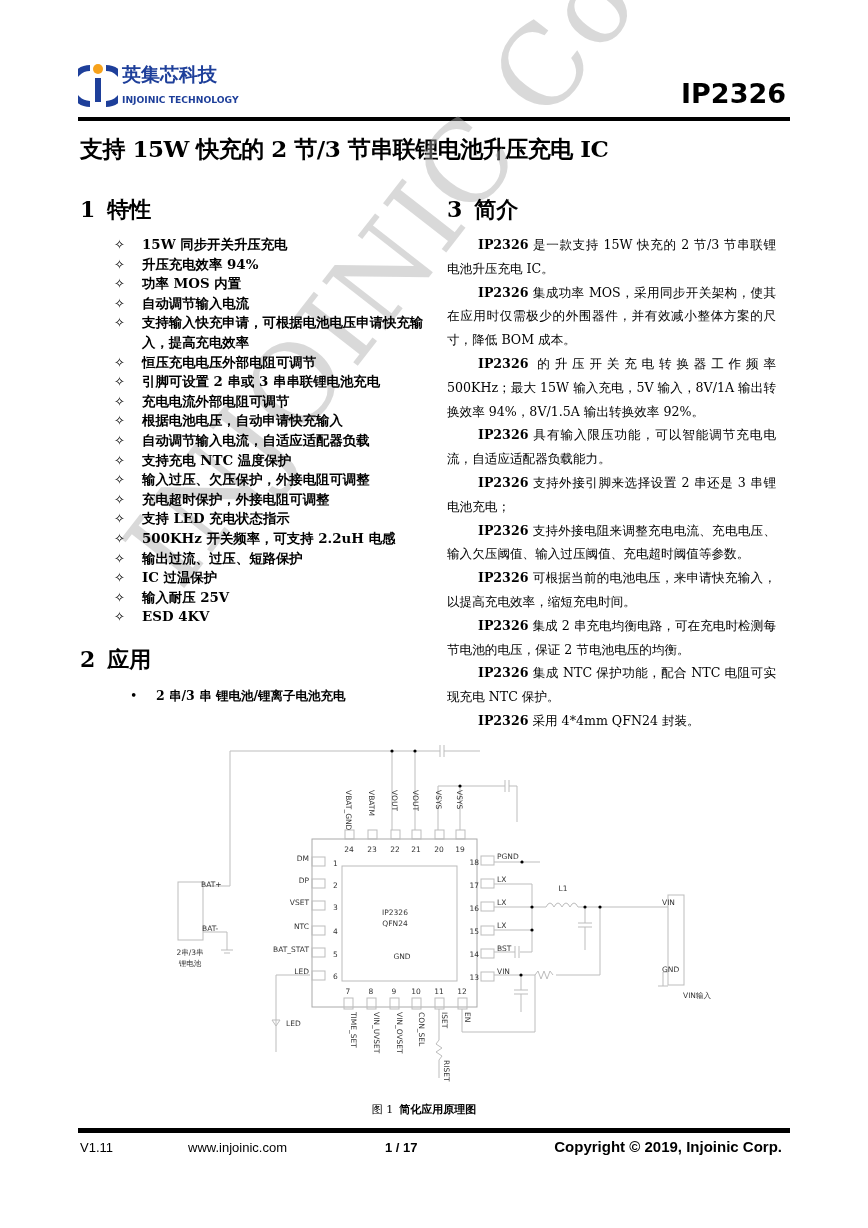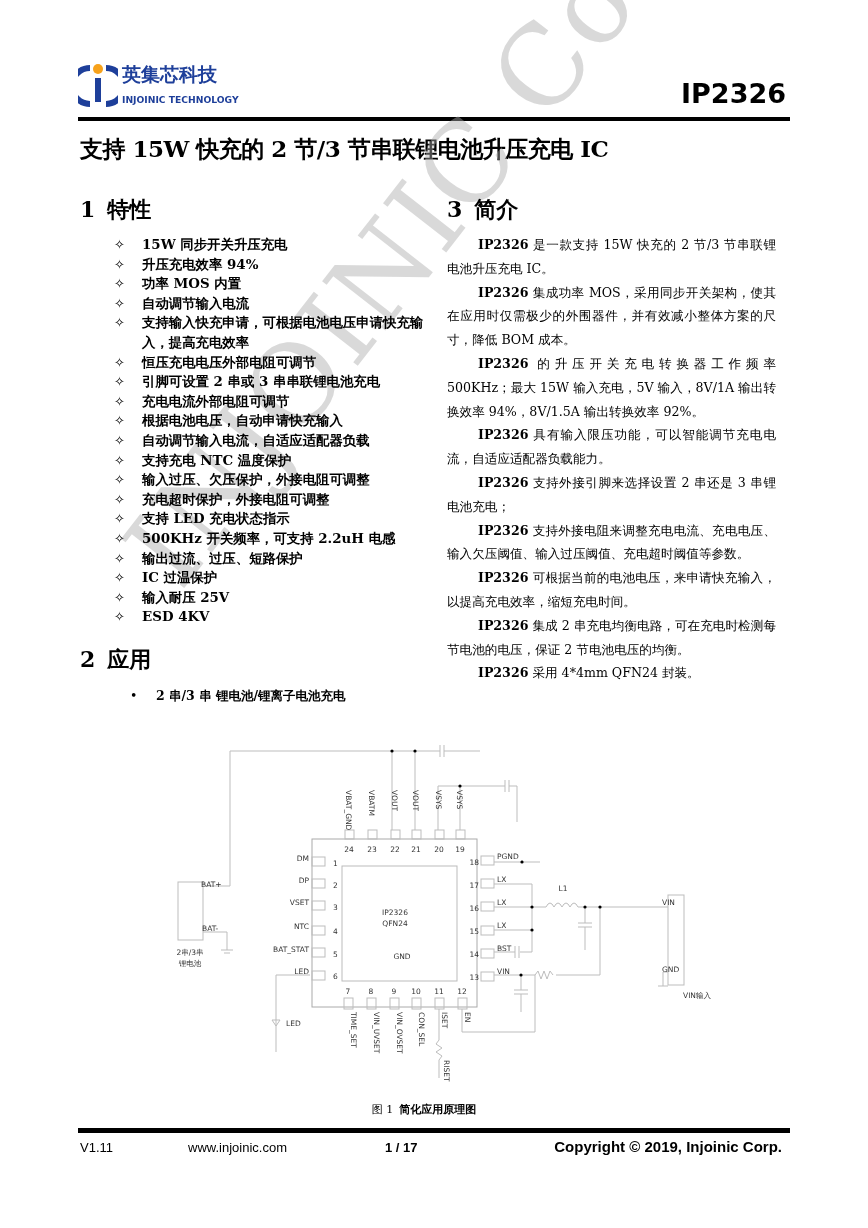--- a/index.html
+++ b/index.html
@@ -103,20 +103,21 @@
 </div>
 <div class="abs intro" id="intro">
     <p><b>IP2326</b><span> 是一款支持 15W 快充的 2 节/3 节串联锂电池升压充电 IC。</span></p>
     <p><b>IP2326</b><span> 集成功率 MOS，采用同步开关架构，使其在应用时仅需极少的外围器件，并有效减小整体方案的尺寸，降低 BOM 成本。</span></p>
     <p><b>IP2326</b><span> 的升压开关充电转换器工作频率 500KHz；最大 15W 输入充电，5V 输入，8V/1A 输出转换效率 94%，8V/1.5A 输出转换效率 92%。</span></p>
     <p><b>IP2326</b><span> 具有输入限压功能，可以智能调节充电电流，自适应适配器负载能力。</span></p>
     <p><b>IP2326</b><span> 支持外接引脚来选择设置 2 串还是 3 串锂电池充电；</span></p>
     <p><b>IP2326</b><span> 支持外接电阻来调整充电电流、充电电压、输入欠压阈值、输入过压阈值、充电超时阈值等参数。</span></p>
     <p><b>IP2326</b><span> 可根据当前的电池电压，来申请快充输入，以提高充电效率，缩短充电时间。</span></p>
     <p><b>IP2326</b><span> 集成 2 串充电均衡电路，可在充电时检测每节电池的电压，保证 2 节电池电压的均衡。</span></p>
+    <p><b>IP2326</b><span> 集成 NTC 保护功能，配合 NTC 电阻可实现充电 NTC 保护。</span></p>
     <p><b>IP2326</b><span> 采用 4*4mm   QFN24 封装。</span></p>
   </div>
 
 <svg class="abs schem" viewBox="100 740 620 360" id="schem">
   <g stroke="#bdbdbd" stroke-width="1" fill="none">
 
     <rect x="312" y="839" width="165" height="168" stroke="#aaa"></rect>
     <rect x="342" y="866" width="115" height="115" stroke="#bbb"></rect>
 
     <rect x="345" y="830" width="9" height="9"></rect>

